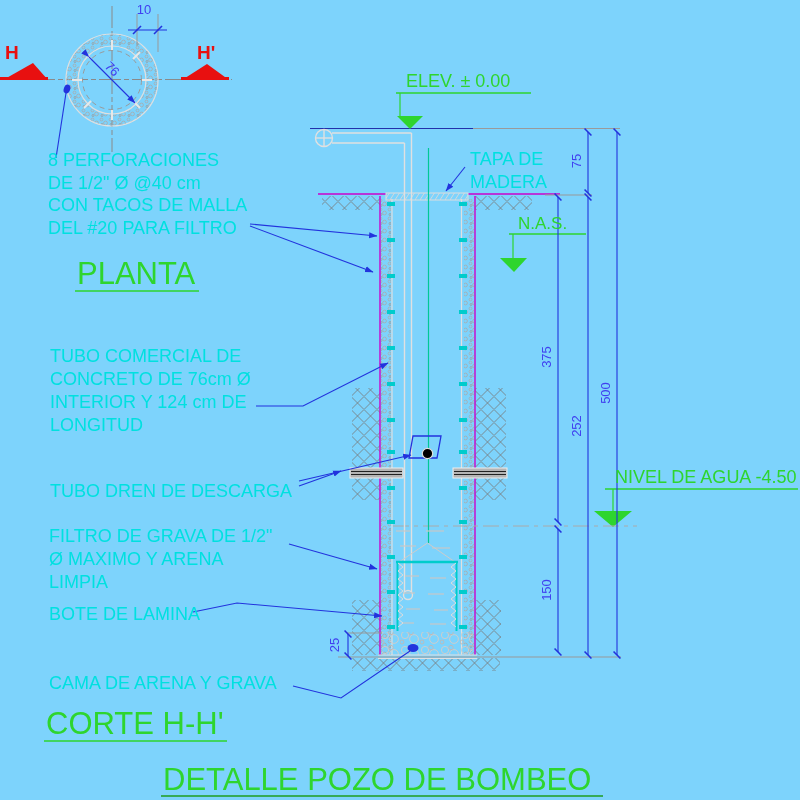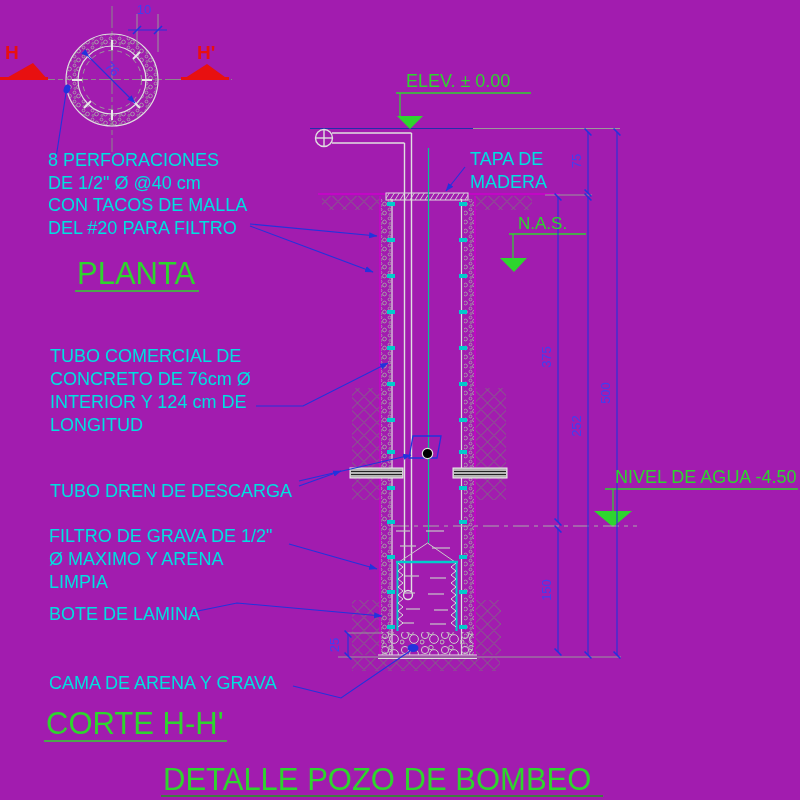--- a/index.html
+++ b/index.html
@@ -1,16 +1,16 @@
 <!DOCTYPE html>
 <html><head>
 <meta charset="utf-8">
 <style>
   html,body{margin:0;padding:0;background:#000;}
-  #stage{position:relative;width:800px;height:800px;background:#a21caf;overflow:hidden;}
+  #stage{position:relative;width:800px;height:800px;background:#7dd3fc;overflow:hidden;}
   svg text{font-family:"Liberation Sans", sans-serif;}
   .cy{fill:#00e0e0;}
   .gr{fill:#2ed52e;}
   .rd{fill:#e81010;font-weight:bold;}
   .bl{fill:#4040f0;}
   .dimtxt{font-size:13px;}
   .lbl{font-size:18px;}
   .ttl{font-size:31px;}
 </style>
 </head>

